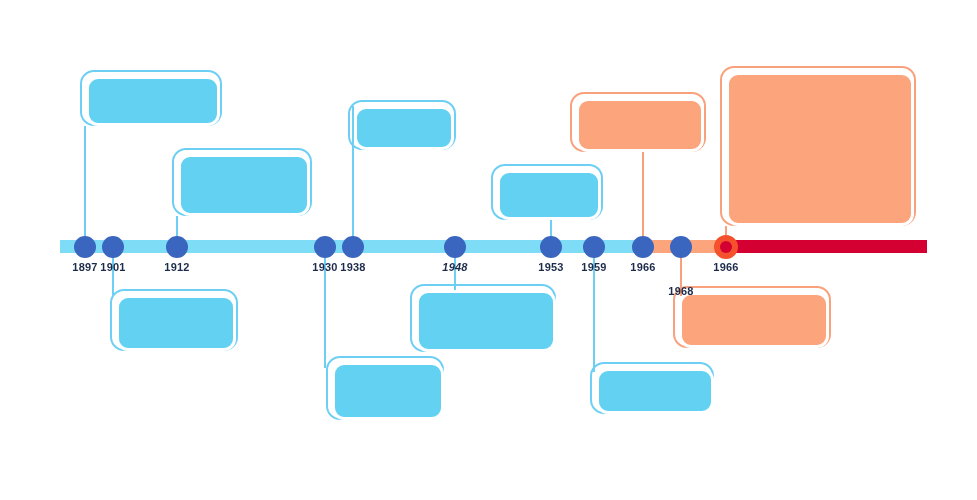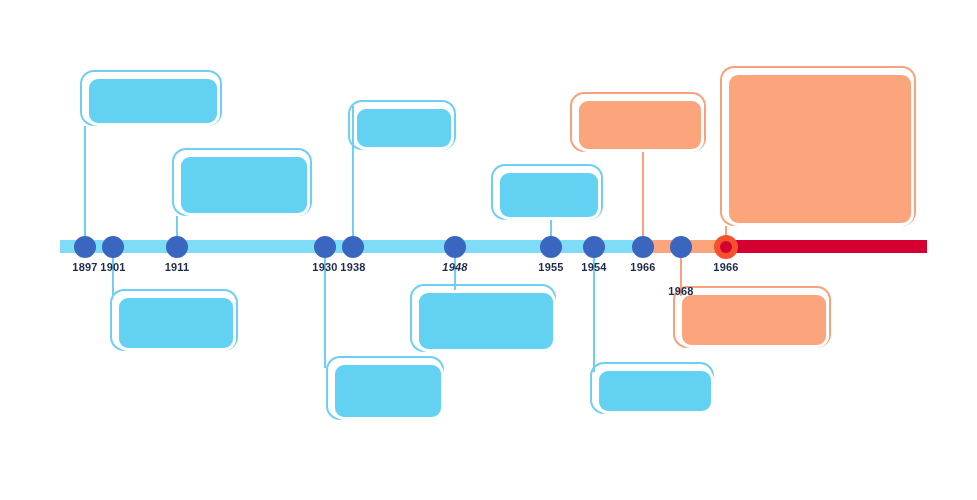--- a/index.html
+++ b/index.html
@@ -173,23 +173,23 @@
       <div class="marker" style="left: 594px;"></div>
       <div class="marker" style="left: 643px;"></div>
       <div class="marker" style="left: 681px;"></div>
       <div class="marker end-marker" style="left: 726px;">
         <span class="inner-dot"></span>
       </div>
     </div>
   <div id="layer-years">
       <div class="year-label" style="left: 85px; text-align: center;">1897</div>
       <div class="year-label" style="left: 113px; text-align: center;">1901</div>
-      <div class="year-label" style="left: 177px;">1911</div>
+      <div class="year-label" style="left: 177px;">1912</div>
       <div class="year-label" style="left: 325px;">1930</div>
       <div class="year-label" style="left: 353px;">1938</div>
       <div class="year-label" style="left: 455px; font-style: italic;">1948</div>
-      <div class="year-label" style="left: 551px;">1955</div>
-      <div class="year-label" style="left: 594px;">1954</div>
+      <div class="year-label" style="left: 551px;">1953</div>
+      <div class="year-label" style="left: 594px;">1959</div>
       <div class="year-label" style="left: 643px;">1966</div>
       <div class="year-label" style="left: 681px; margin-top: 24px;">1968</div>
       <div class="year-label" style="left: 726px;">1966</div>
     </div>
 </div>
 
 </body></html>

